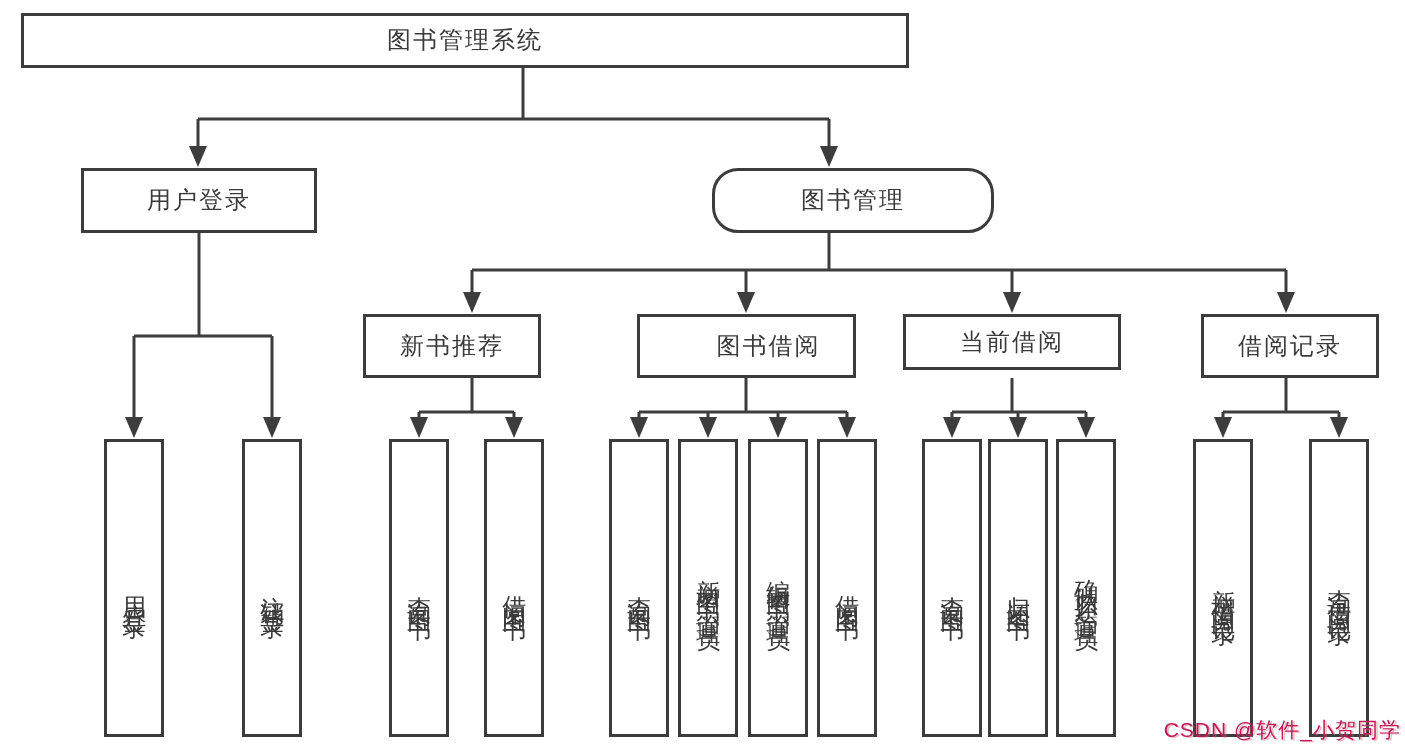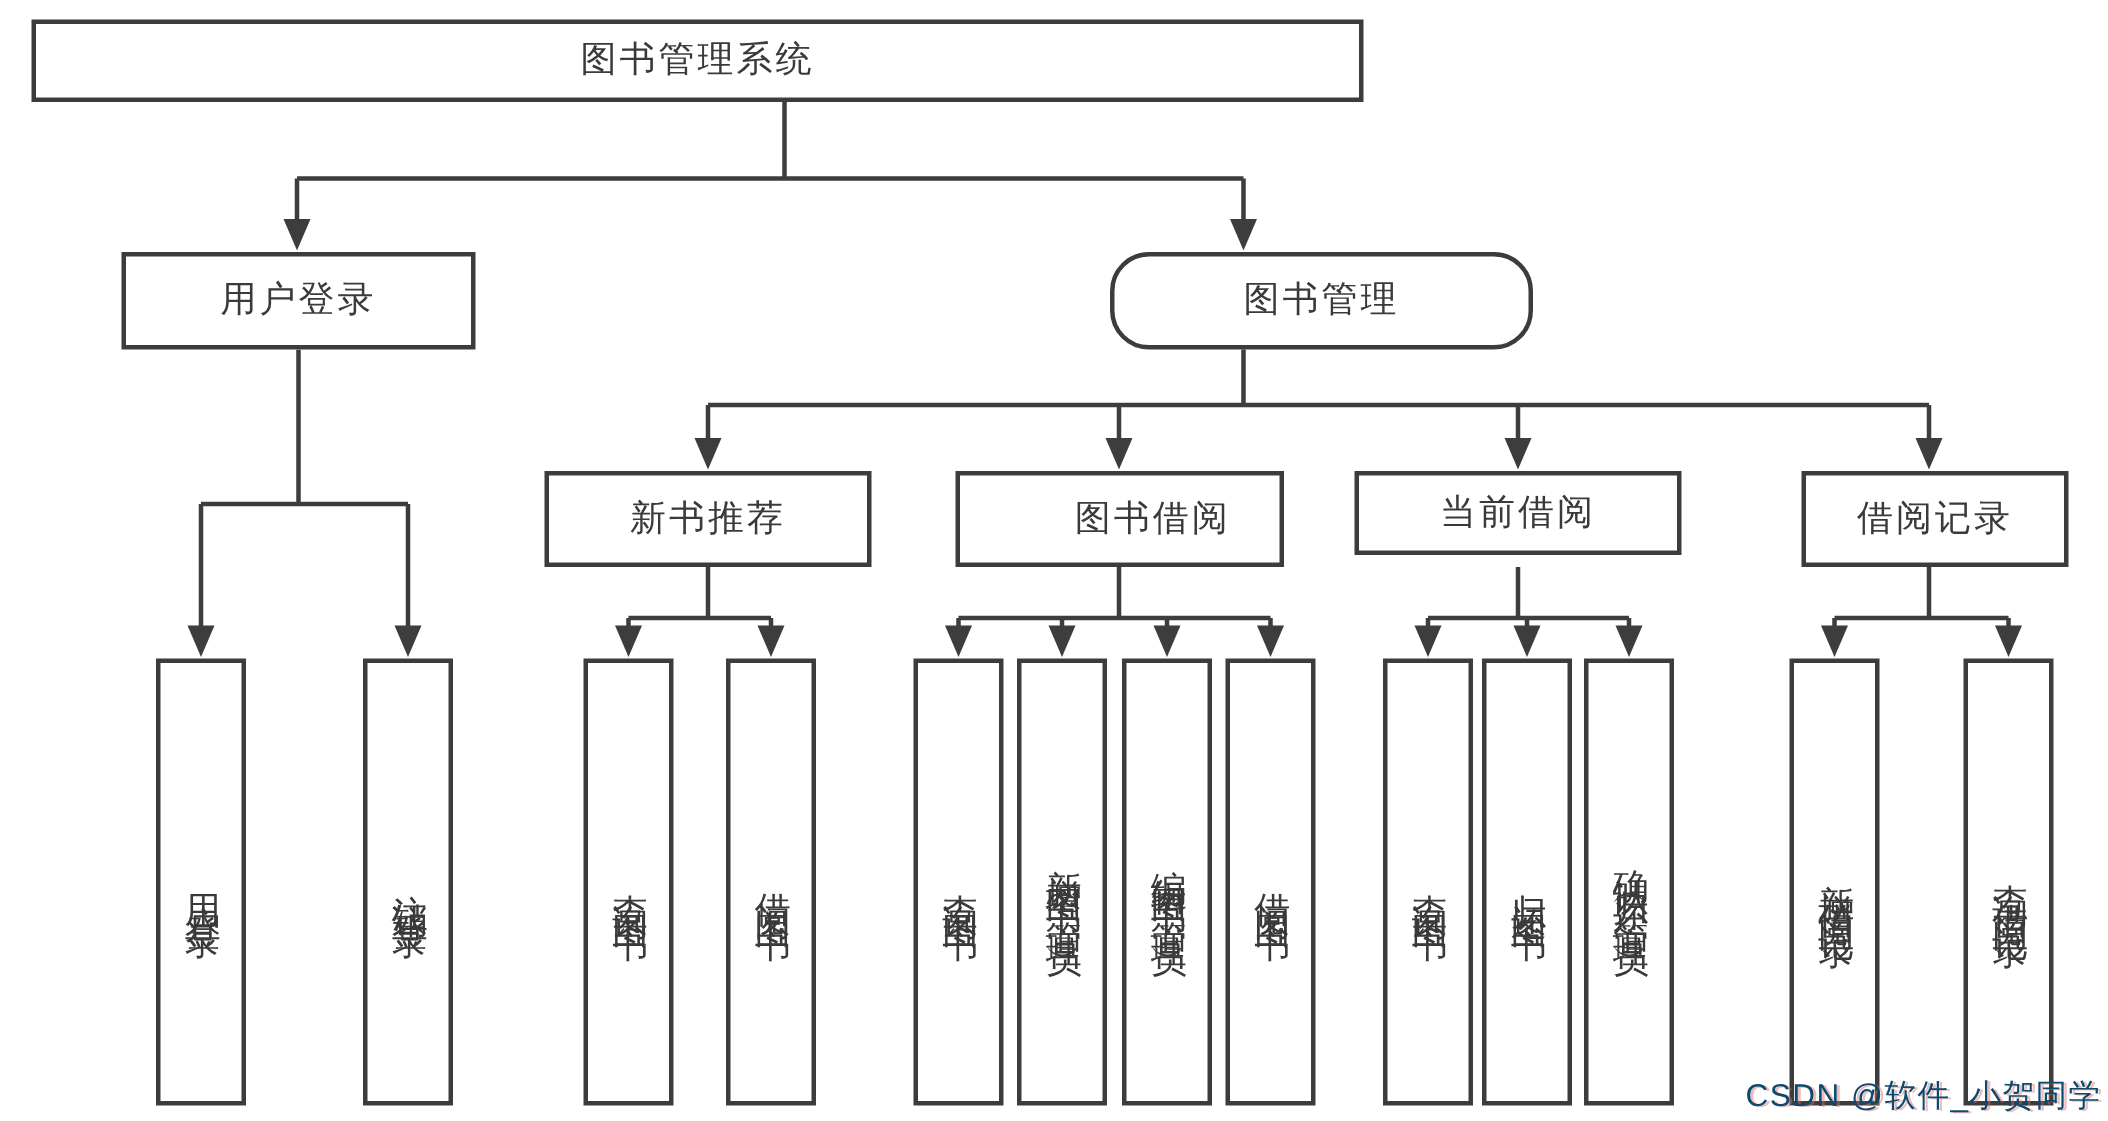--- a/index.html
+++ b/index.html
@@ -32,21 +32,21 @@
   }
   .node.vertical {
     writing-mode: vertical-rl;
     text-orientation: mixed;
     letter-spacing: 7px;
     font-size: 24px;
     padding-top: 6px;
   }
   .watermark {
     position: absolute;
-    color: #0c4a6e;
+    color: #be185d;
     font-size: 21px;
     letter-spacing: 1px;
     text-shadow: 2px 1px 0 rgba(214, 108, 108, 0.45);
     white-space: nowrap;
   }
 </style>
 </head>
 <body>
 
 <div id="canvas">
@@ -87,23 +87,23 @@
       <polygon points="1009,417 1027,417 1018,438"></polygon>
       <polygon points="1077,417 1095,417 1086,438"></polygon>
       <polygon points="1214,417 1232,417 1223,438"></polygon>
       <polygon points="1330,417 1348,417 1339,438"></polygon>
     </g>
   </svg>
 
   <div class="node" style="left:21px; top:13px; width:888px; height:55px;">图书管理系统</div>
 
   <div class="node" style="left:81px; top:168px; width:236px; height:65px;">用户登录</div>
-  <div class="node" style="left:740px; top:168px; width:282px; height:65px;border-radius:26px;">图书管理</div>
+  <div class="node" style="left:712px; top:168px; width:282px; height:65px;border-radius:26px;">图书管理</div>
 
-  <div class="node" style="left:363px; top:314px; width:218px; height:64px;">新书推荐</div>
+  <div class="node" style="left:363px; top:314px; width:178px; height:64px;">新书推荐</div>
   <div class="node" style="left:637px; top:314px; width:219px; height:64px;padding-left:44px;">图书借阅</div>
   <div class="node" style="left:903px; top:314px; width:218px; height:56px;">当前借阅</div>
   <div class="node" style="left:1177px; top:314px; width:178px; height:64px;margin-left:24px;">借阅记录</div>
 
   <div class="node vertical" style="left:104px; top:439px; width:60px; height:298px;">用户登录</div>
   <div class="node vertical" style="left:242px; top:439px; width:60px; height:298px;">注销登录</div>
 
   <div class="node vertical" style="left:389px; top:439px; width:60px; height:298px;">查询图书</div>
   <div class="node vertical" style="left:484px; top:439px; width:60px; height:298px;">借阅图书</div>
 

